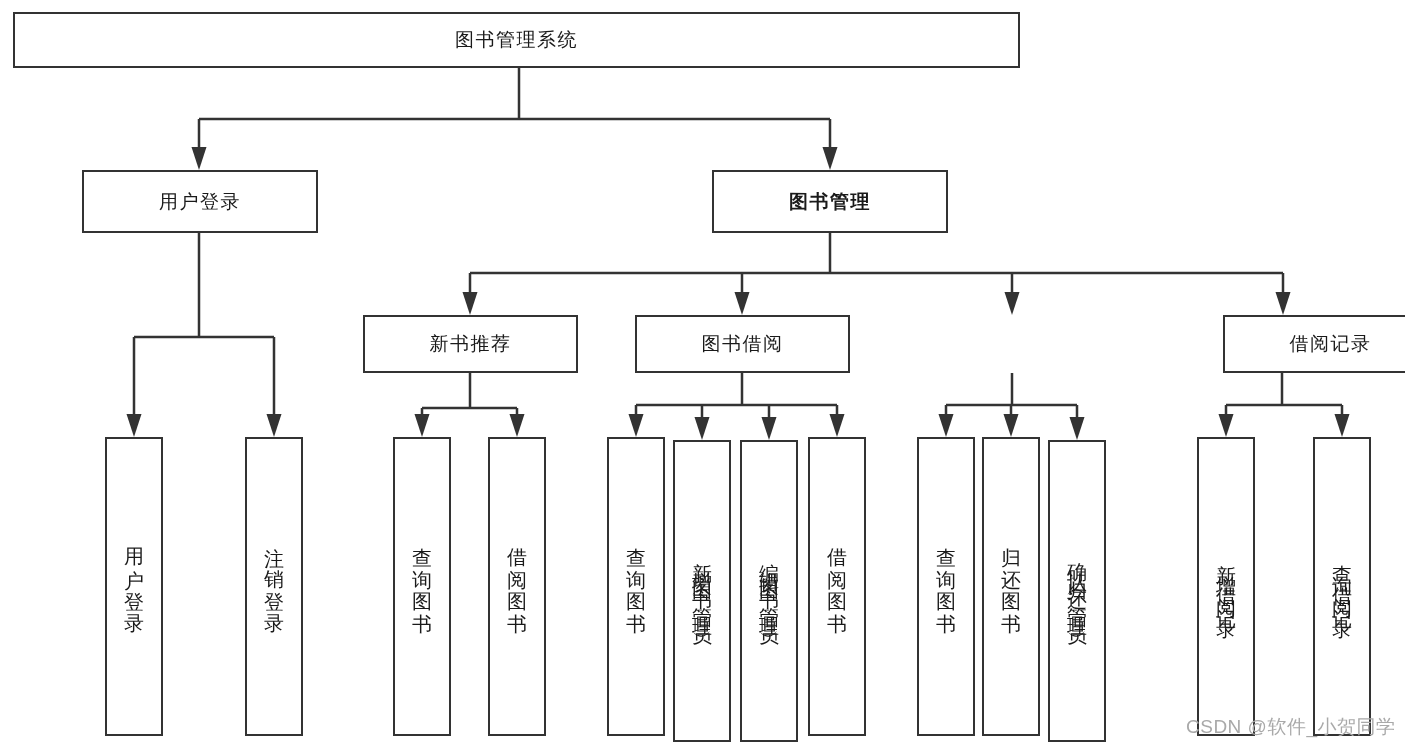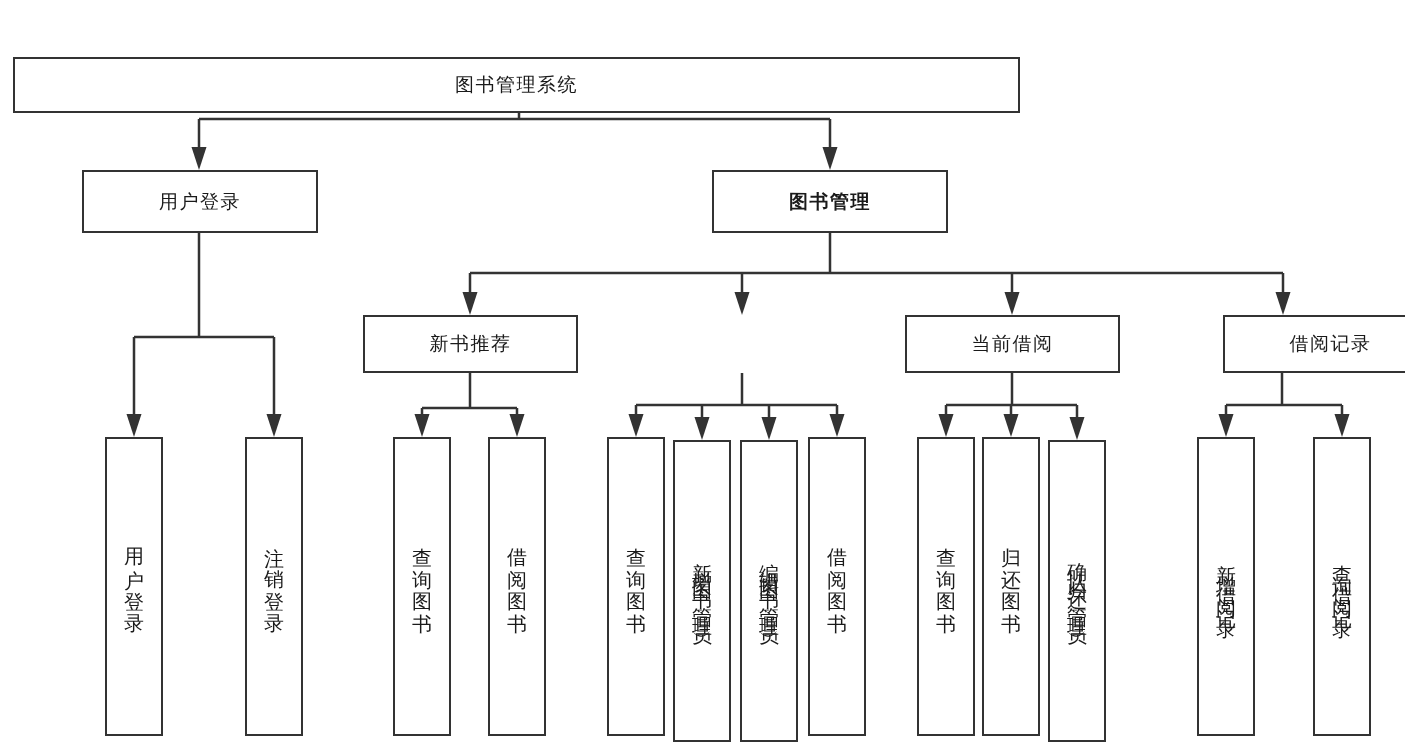--- a/index.html
+++ b/index.html
@@ -113,36 +113,36 @@
       <polygon points="761.5,417 776.5,417 769,440"></polygon>
       <polygon points="829.5,414 844.5,414 837,437"></polygon>
       <polygon points="938.5,414 953.5,414 946,437"></polygon>
       <polygon points="1003.5,414 1018.5,414 1011,437"></polygon>
       <polygon points="1069.5,417 1084.5,417 1077,440"></polygon>
       <polygon points="1218.5,414 1233.5,414 1226,437"></polygon>
       <polygon points="1334.5,414 1349.5,414 1342,437"></polygon>
     </g>
   </svg>
 
-  <div class="box" style="left:13px; top:12px; width:1007px; height:56px;margin-top:45px;">
+  <div class="box" style="left:13px; top:12px; width:1007px; height:56px;">
     <span class="label">图书管理系统</span>
   </div>
 
   <div class="box" style="left:82px; top:170px; width:236px; height:63px;">
     <span class="label">用户登录</span>
   </div>
   <div class="box" style="left:712px; top:170px; width:236px; height:63px;font-weight:bold;">
     <span class="label">图书管理</span>
   </div>
 
   <div class="box" style="left:363px; top:315px; width:215px; height:58px;">
     <span class="label">新书推荐</span>
   </div>
-  <div class="box" style="left:905px; top:315px; width:215px; height:58px;">
-    <span class="label">当前借阅</span>
+  <div class="box" style="left:635px; top:315px; width:215px; height:58px;">
+    <span class="label">图书借阅</span>
   </div>
   <div class="box" style="left:1175px; top:315px; width:215px; height:58px;margin-left:48px;">
     <span class="label">借阅记录</span>
   </div>
 
   <div class="box v v4" style="left:105px; top:437px; width:58px; height:299px;">
     <span class="label">用户登录</span>
   </div>
   <div class="box v v4" style="left:245px; top:437px; width:58px; height:299px;">
     <span class="label">注销登录</span>
@@ -178,14 +178,15 @@
     <span class="label">确认归还（管理员）</span>
   </div>
 
   <div class="box v v6" style="left:1197px; top:437px; width:58px; height:299px;">
     <span class="label">新增借阅记录</span>
   </div>
   <div class="box v v6" style="left:1313px; top:437px; width:58px; height:299px;">
     <span class="label">查询借阅记录</span>
   </div>
 
+  <div class="watermark">CSDN @软件_小贺同学</div>
 
 </div>
 
 </body></html>

